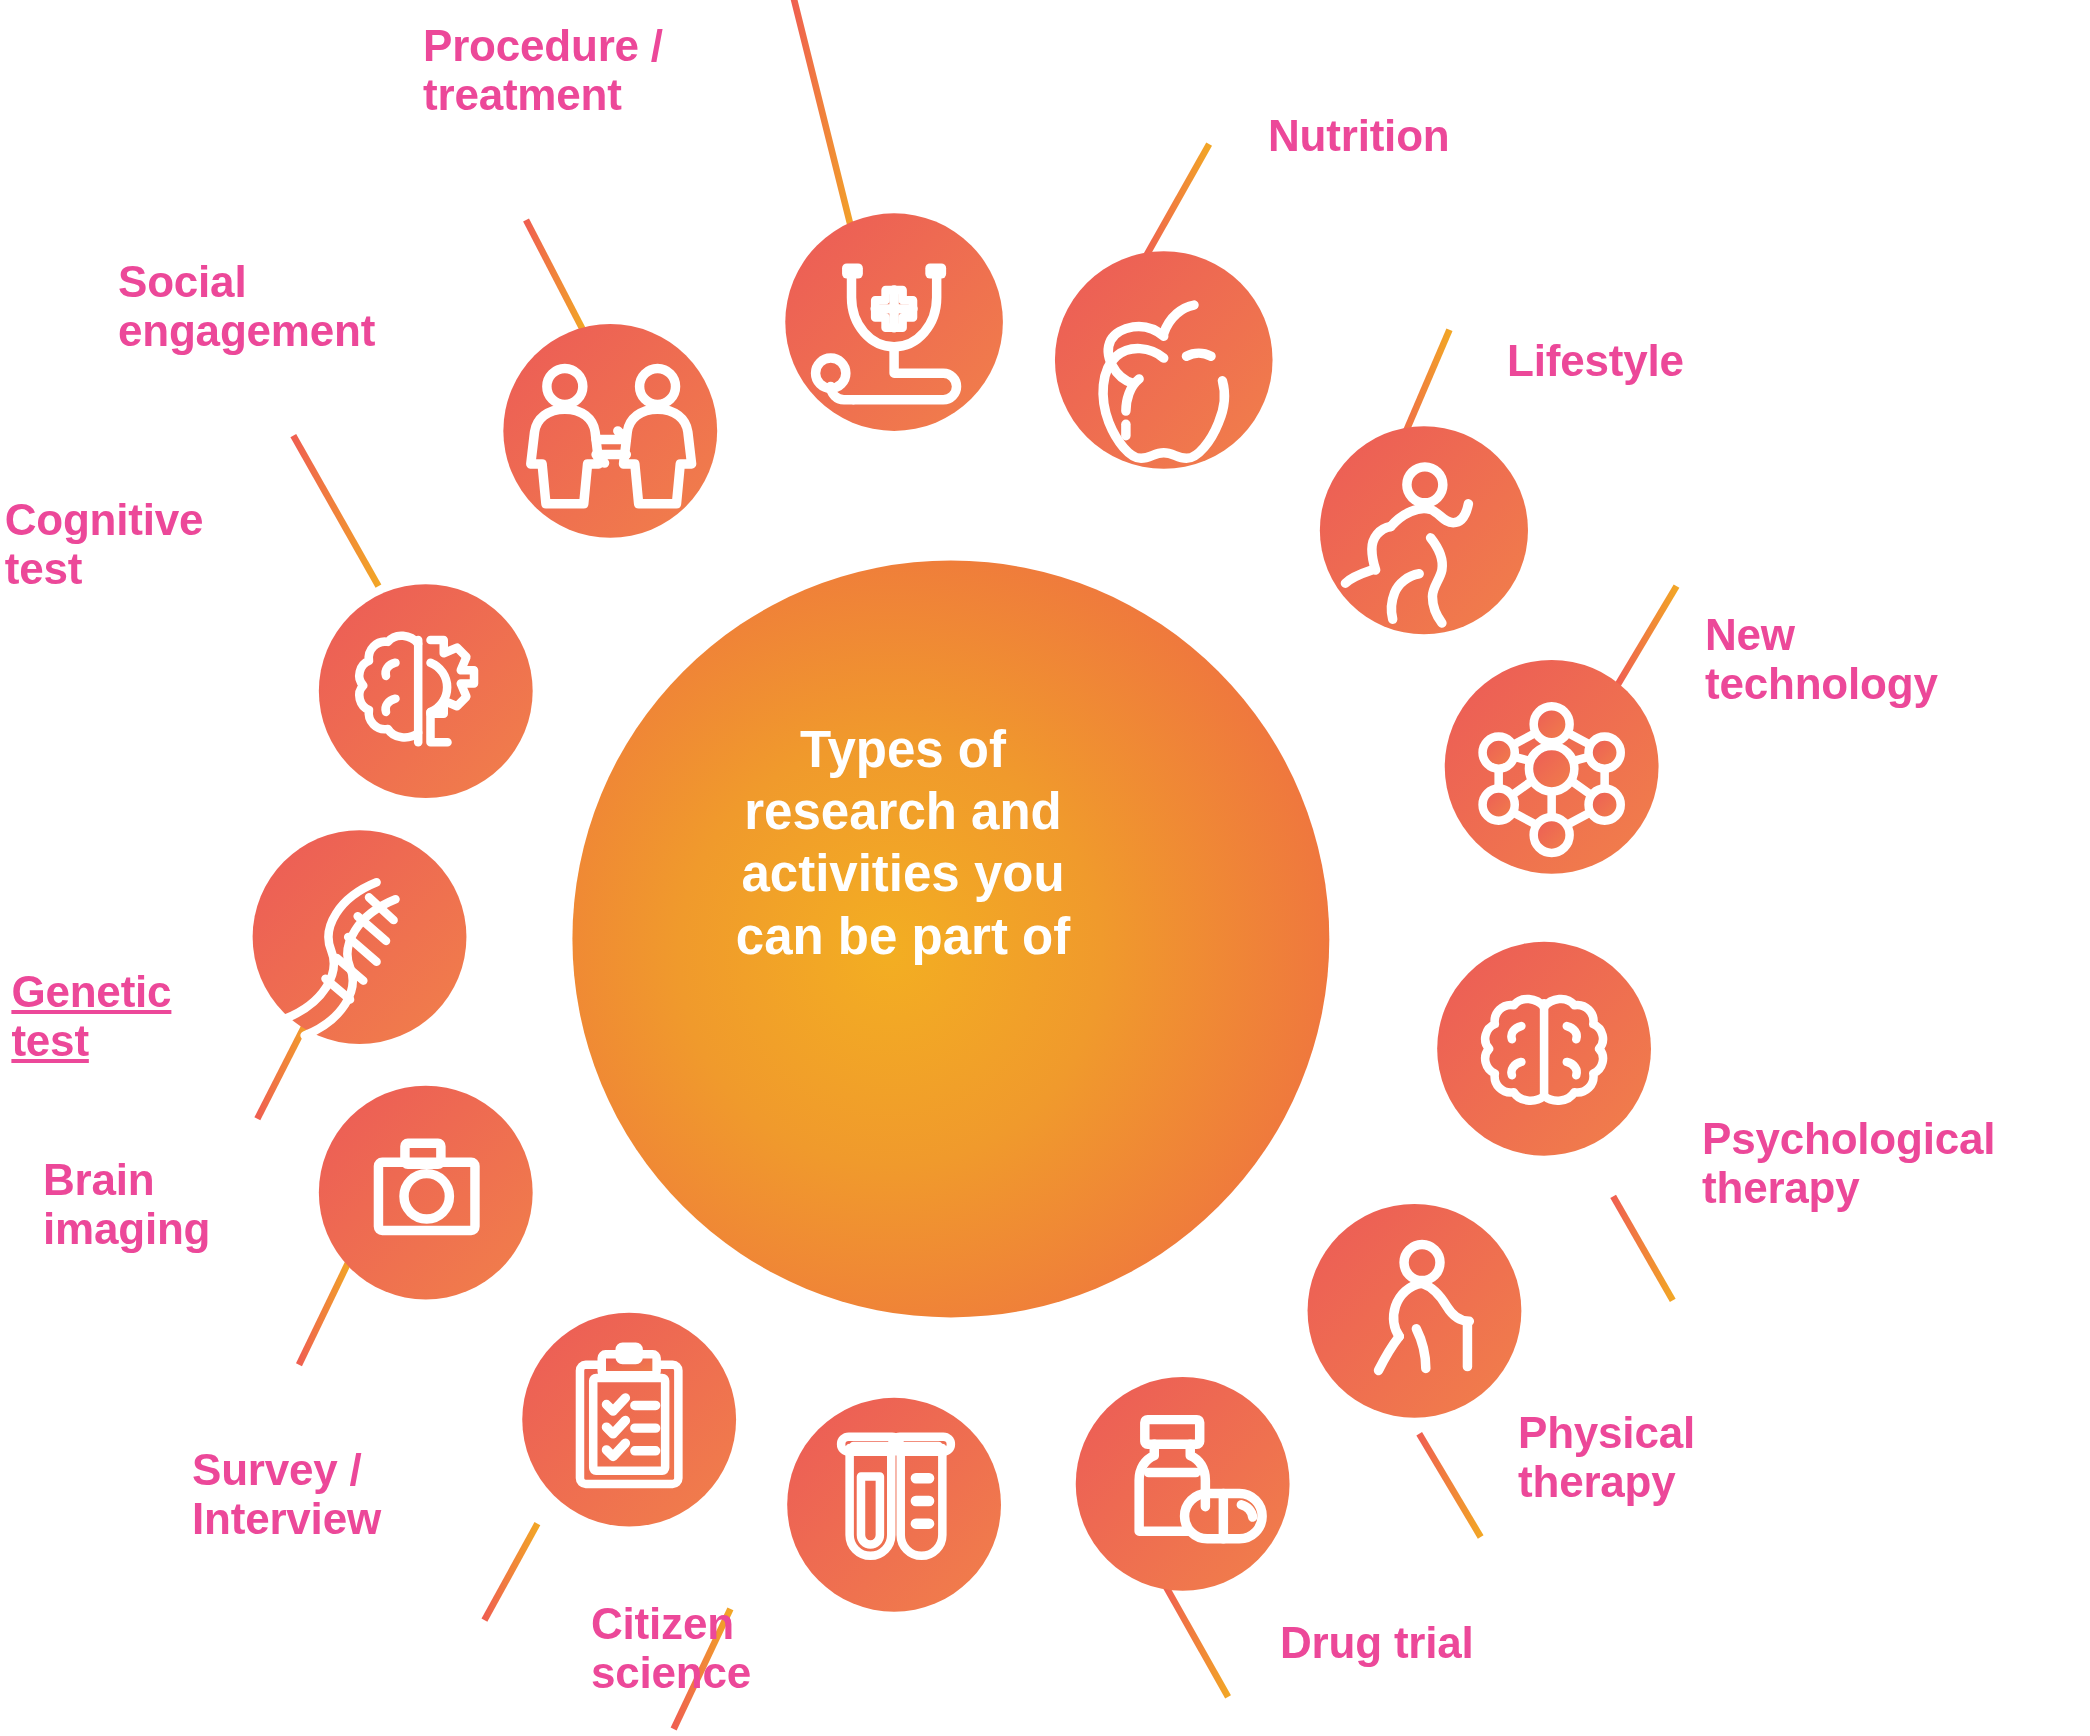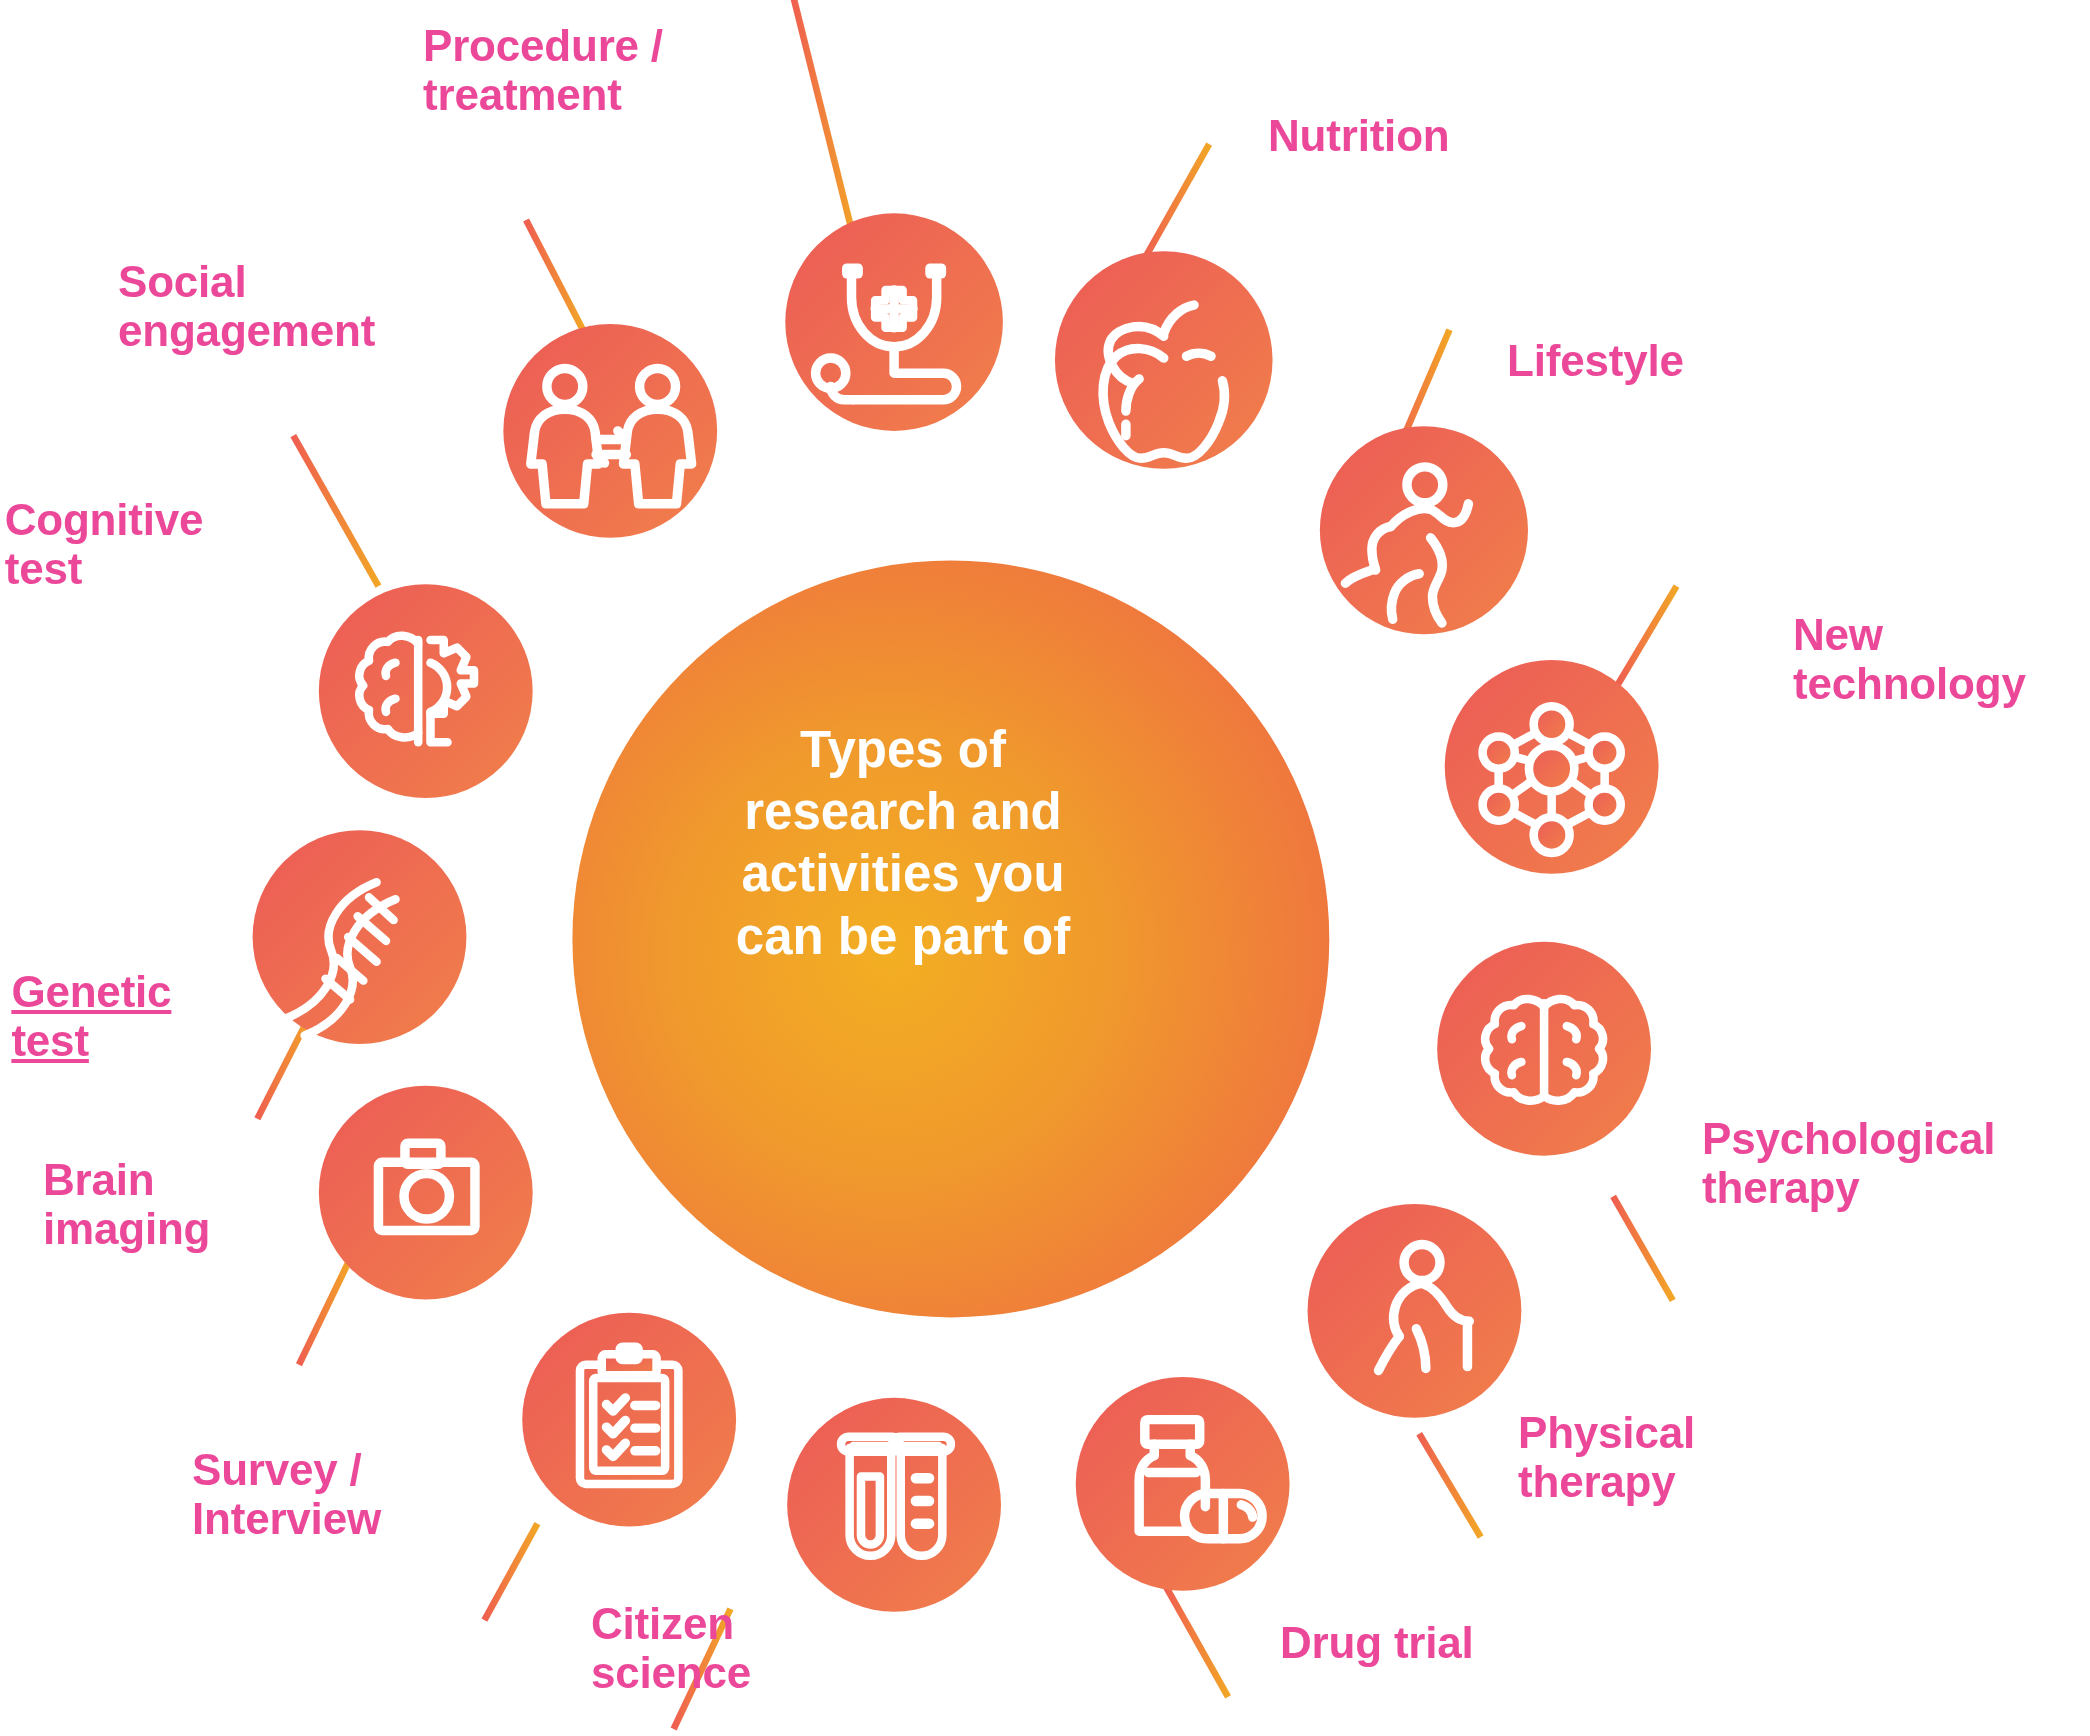--- a/index.html
+++ b/index.html
@@ -248,21 +248,21 @@
 
   <div class="center-text">Types of
 research and
 activities you
 can be part of</div>
 
   <div class="lbl l" style="left:423px; top:21px;">Procedure /
 treatment</div>
   <div class="lbl l" style="left:1268px; top:111px;">Nutrition</div>
   <div class="lbl l" style="left:1507px; top:296px;margin-top:40px;">Lifestyle</div>
-  <div class="lbl l" style="left:1793px; top:610px;">New
+  <div class="lbl l" style="left:1705px; top:610px;">New
 technology</div>
   <div class="lbl l" style="left:1702px; top:1114px;">Psychological
 therapy</div>
   <div class="lbl l" style="left:1518px; top:1408px;">Physical
 therapy</div>
   <div class="lbl l" style="left:1280px; top:1618px;">Drug trial</div>
   <div class="lbl l" style="left:192px; top:1445px;">Survey /
 Interview</div>
   <div class="lbl l" style="left:591px; top:1599px;">Citizen
 science</div>

